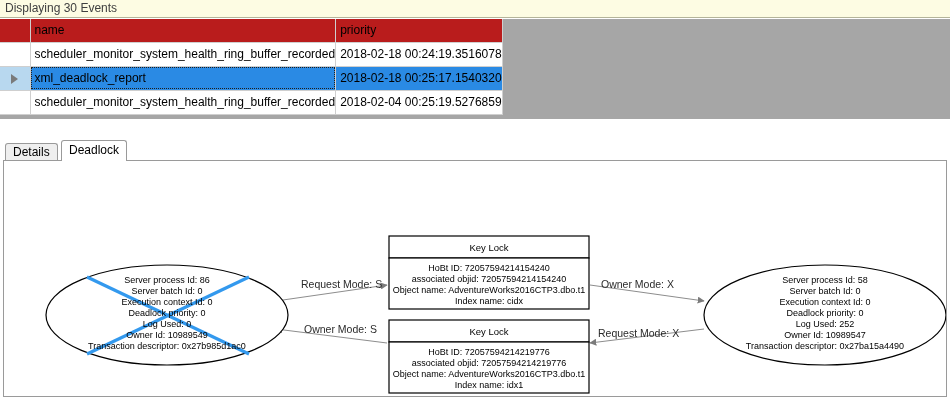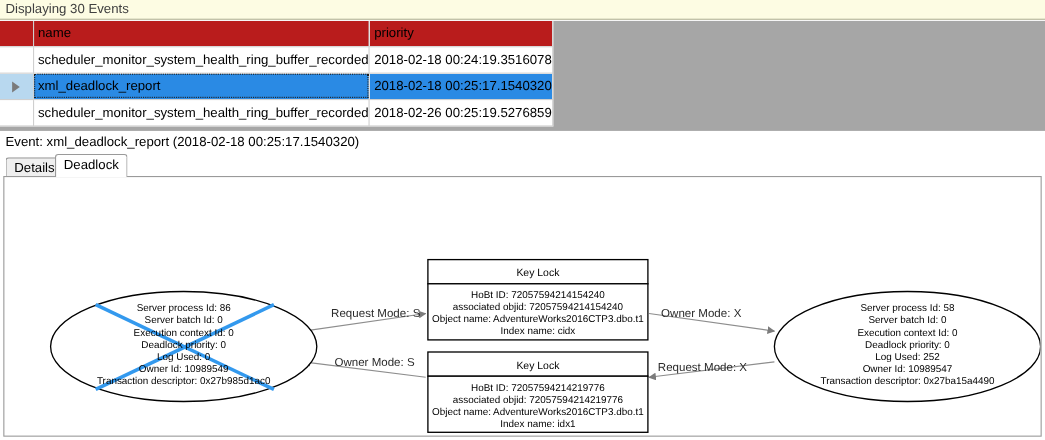--- a/index.html
+++ b/index.html
@@ -128,21 +128,21 @@
     white-space: nowrap;
   }
   .tab.active {
     height: 21px;
     line-height: 19px;
     background: #ffffff;
     border-color: #9a9a9a;
     z-index: 3;
   }
   .tab-details { left: 5px; }
-  .tab-deadlock { left: 50px; }
+  .tab-deadlock { left: 61px; }
 
   .tab-panel {
     position: absolute;
     left: 3px; top: 160px;
     width: 944px; height: 237px;
     background: #ffffff;
     border: 1px solid #9a9a9a;
     box-sizing: border-box;
     overflow: hidden;
   }
@@ -194,27 +194,26 @@
         <tr class="selected">
           <td class="sel-cell">
             <span class="tri"></span>
           </td>
           <td class="focus-cell">xml_deadlock_report</td>
           <td>2018-02-18 00:25:17.1540320</td>
         </tr>
         <tr>
           <td class="sel-cell"></td>
           <td>scheduler_monitor_system_health_ring_buffer_recorded</td>
-          <td>2018-02-26 00:25:19.5276859</td>
+          <td>2018-02-04 00:25:19.5276859</td>
         </tr>
       </tbody>
     </table>
   </div>
 
-  <div class="evt-caption">Event: xml_deadlock_report (2018-02-18 00:25:17.1540320)</div>
 
   <div class="tabstrip">
     <div class="tab tab-details">Details</div>
     <div class="tab tab-deadlock active">Deadlock</div>
   </div>
 
   <div class="tab-panel">
     <svg class="graph-svg" width="942" height="235" viewBox="0 0 942 235">
       <defs>
         <marker id="arrow" viewBox="0 0 10 10" refX="9" refY="5" markerWidth="7" markerHeight="7" orient="auto-start-reverse">

